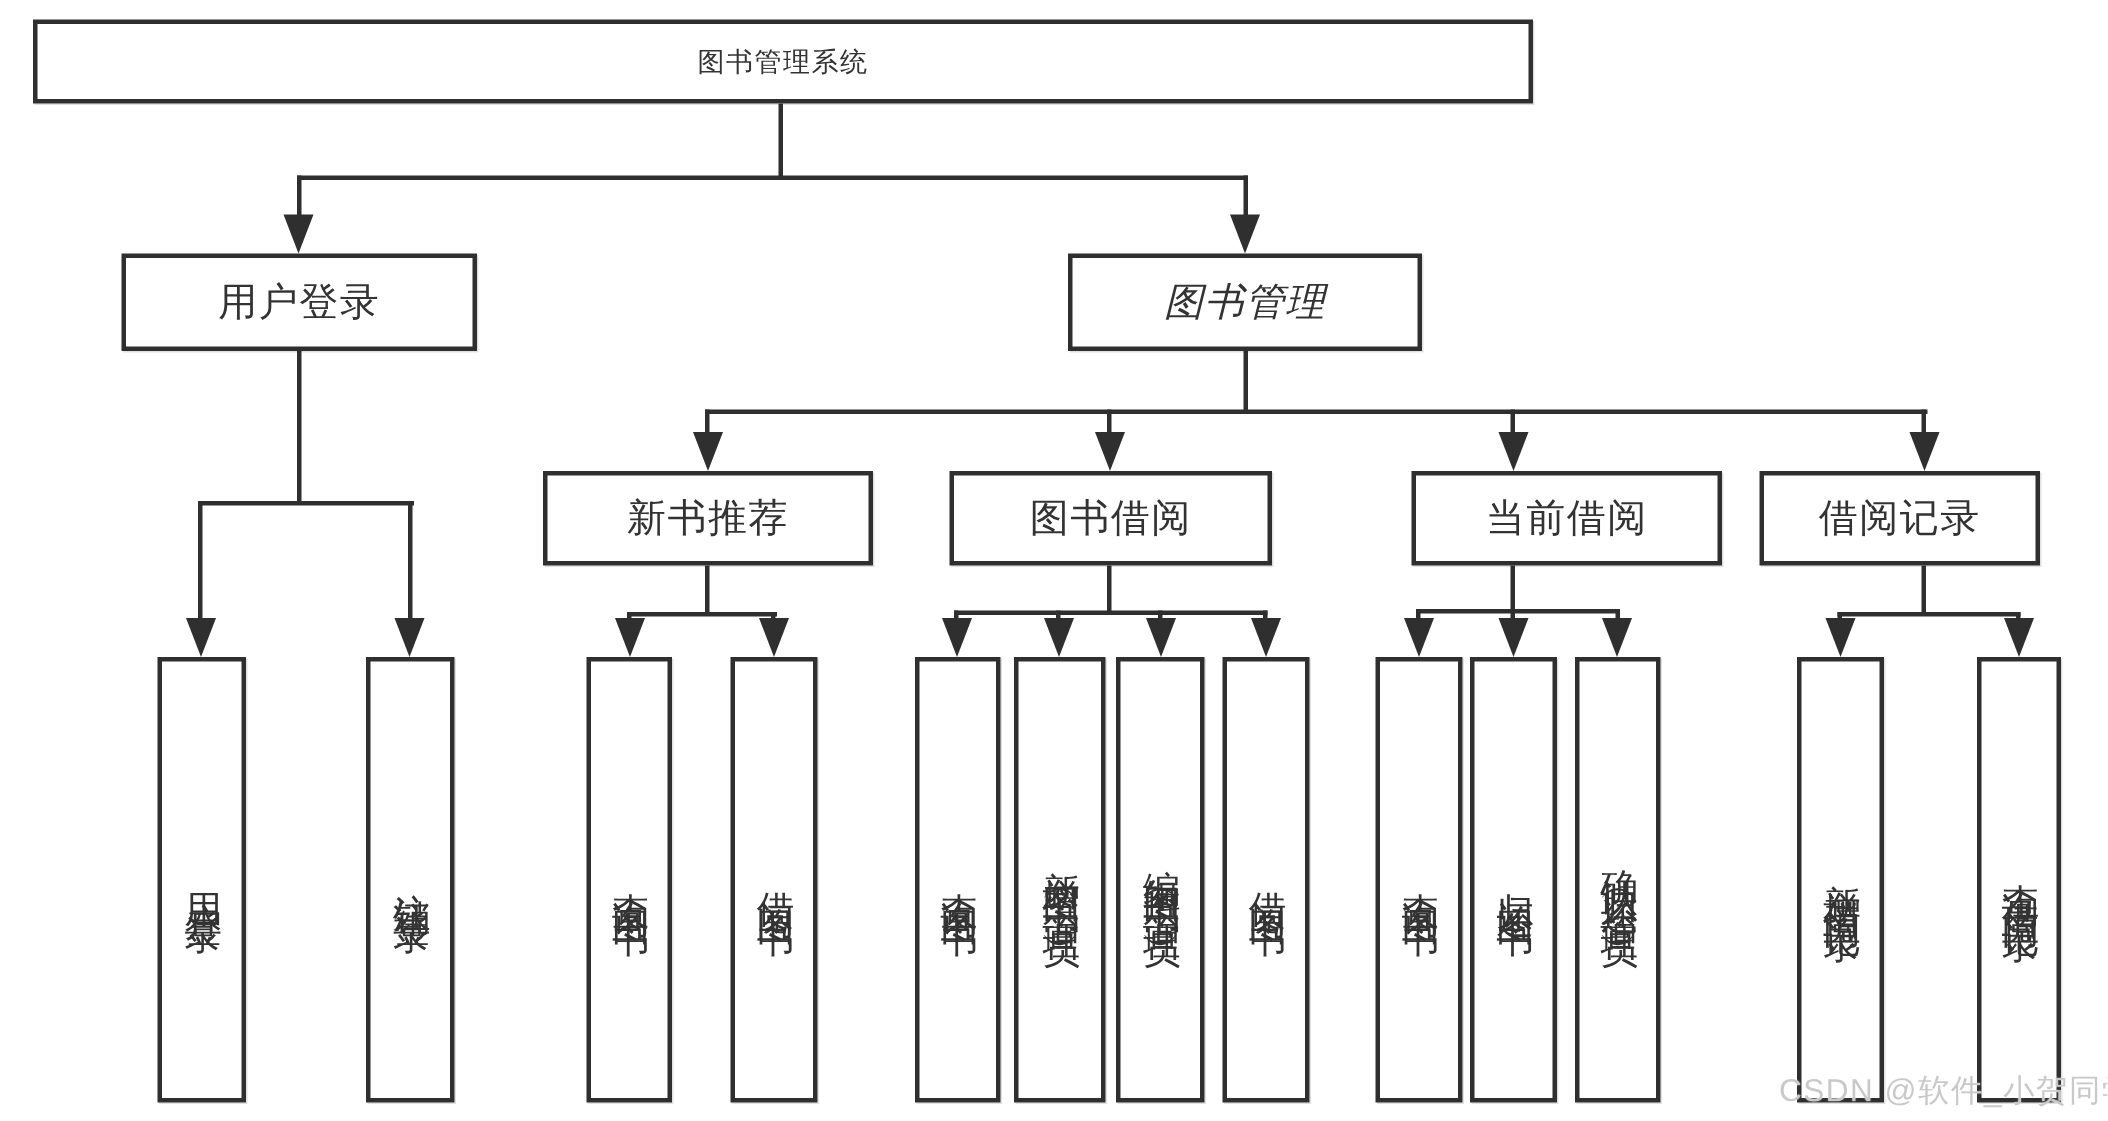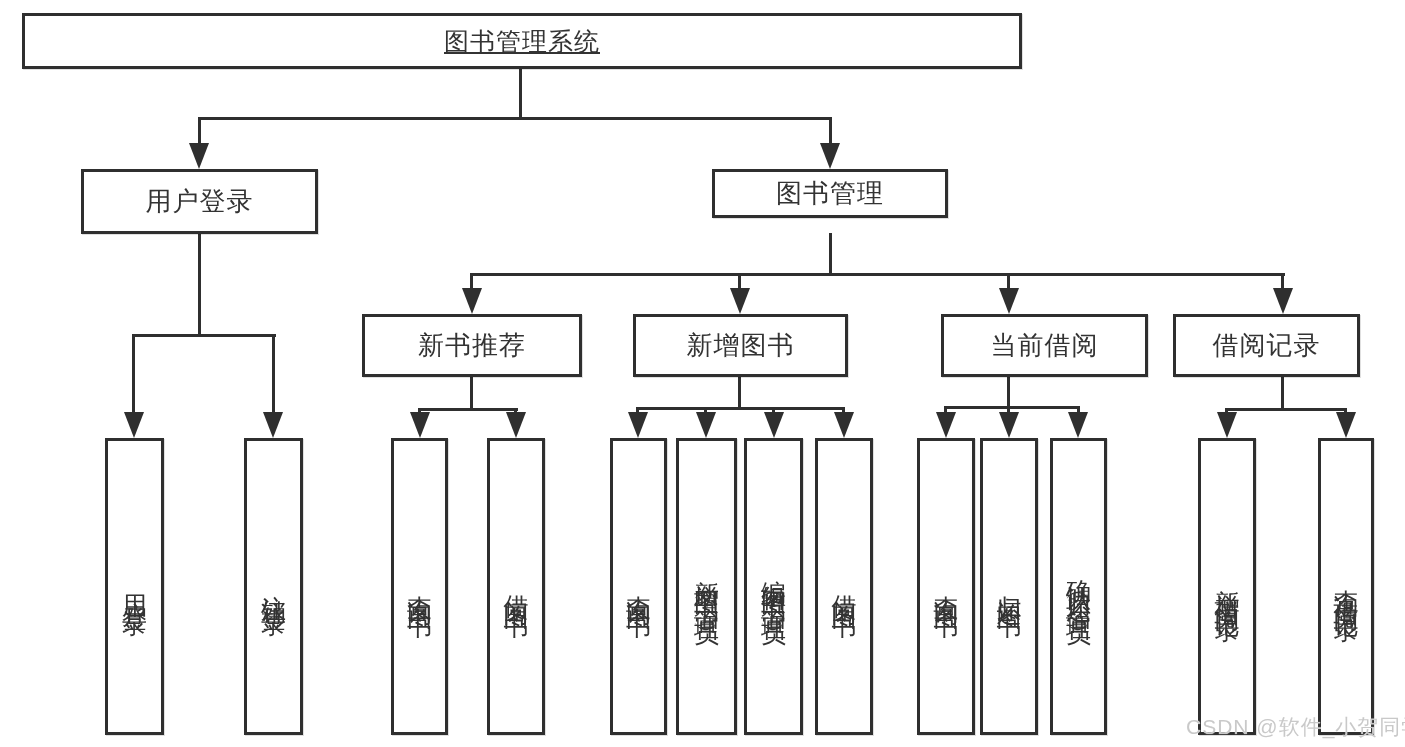--- a/index.html
+++ b/index.html
@@ -16,21 +16,21 @@
     position: absolute;
     background: #ffffff;
     border: 3px solid #2f2f2f;
     display: flex;
     align-items: center;
     justify-content: center;
     color: #333333;
     box-shadow: 1px 1px 0 rgba(0,0,0,0.12);
   }
   .hnode { font-size: 26px; letter-spacing: 1px; }
-  .root-node { font-size: 25px; text-decoration: underline; }
+  .root-node { font-size: 18px; }
   .leaf .vtext {
     writing-mode: vertical-rl;
     text-orientation: mixed;
     font-size: 25px;
     letter-spacing: 6px;
     line-height: 1;
     color: #333333;
   }
   .hline, .vline { position: absolute; background: #2f2f2f; }
   .arrow {
@@ -116,29 +116,29 @@
   <div class="vline" style="left:1344px; top:408px; width:3px; height:12px;"></div>
   <div class="arrow" style="left:1336px; top:412px;"></div>
 
   <div class="box hnode root-node" style="left:22px; top:13px; width:1000px; height:56px;">
     <span>图书管理系统</span>
   </div>
 
   <div class="box hnode" style="left:81px; top:169px; width:237px; height:65px;">
     <span>用户登录</span>
   </div>
-  <div class="box hnode" style="left:712px; top:169px; width:236px; height:49px;">
+  <div class="box hnode" style="left:712px; top:169px; width:236px; height:65px;font-style:italic;">
     <span>图书管理</span>
   </div>
 
   <div class="box hnode" style="left:362px; top:314px; width:220px; height:63px;">
     <span>新书推荐</span>
   </div>
   <div class="box hnode" style="left:633px; top:314px; width:215px; height:63px;">
-    <span>新增图书</span>
+    <span>图书借阅</span>
   </div>
   <div class="box hnode" style="left:905px; top:314px; width:207px; height:63px;margin-left:36px;">
     <span>当前借阅</span>
   </div>
   <div class="box hnode" style="left:1173px; top:314px; width:187px; height:63px;">
     <span>借阅记录</span>
   </div>
 
   <div class="box leaf" style="left:105px; top:438px; width:59px; height:297px;">
     <span class="vtext">用户登录</span>

